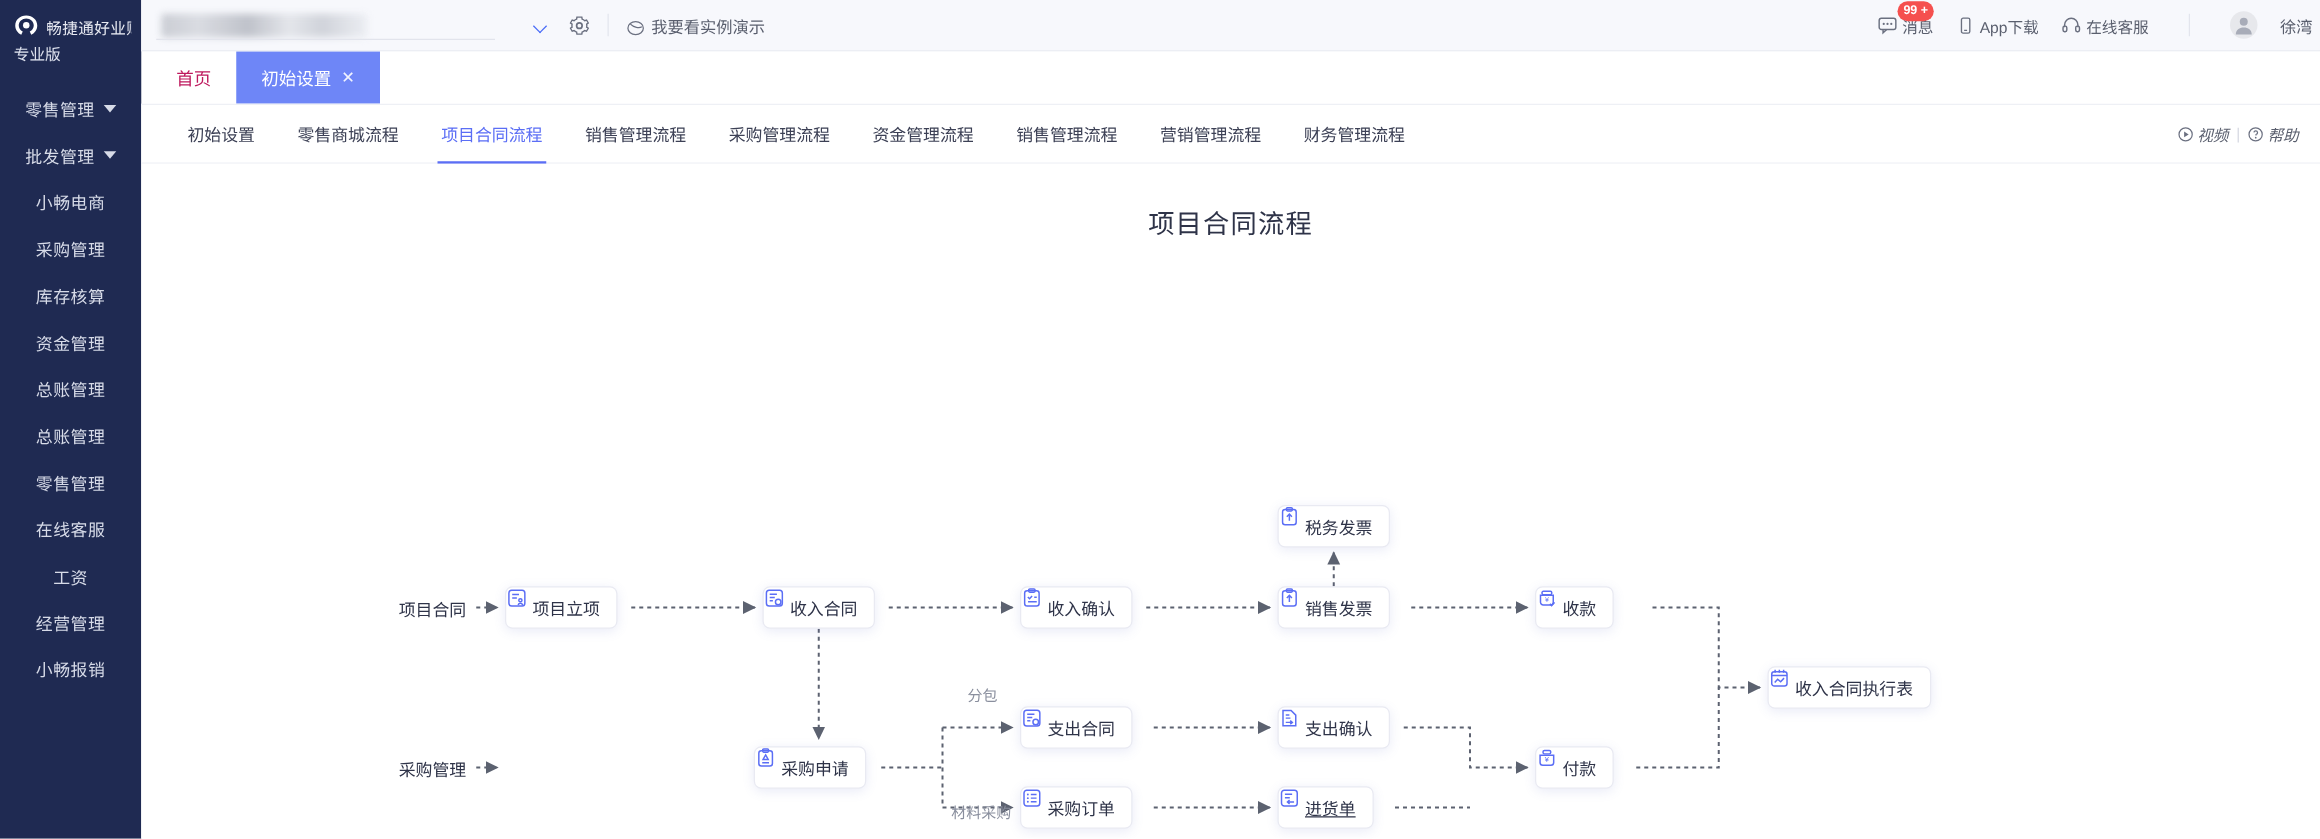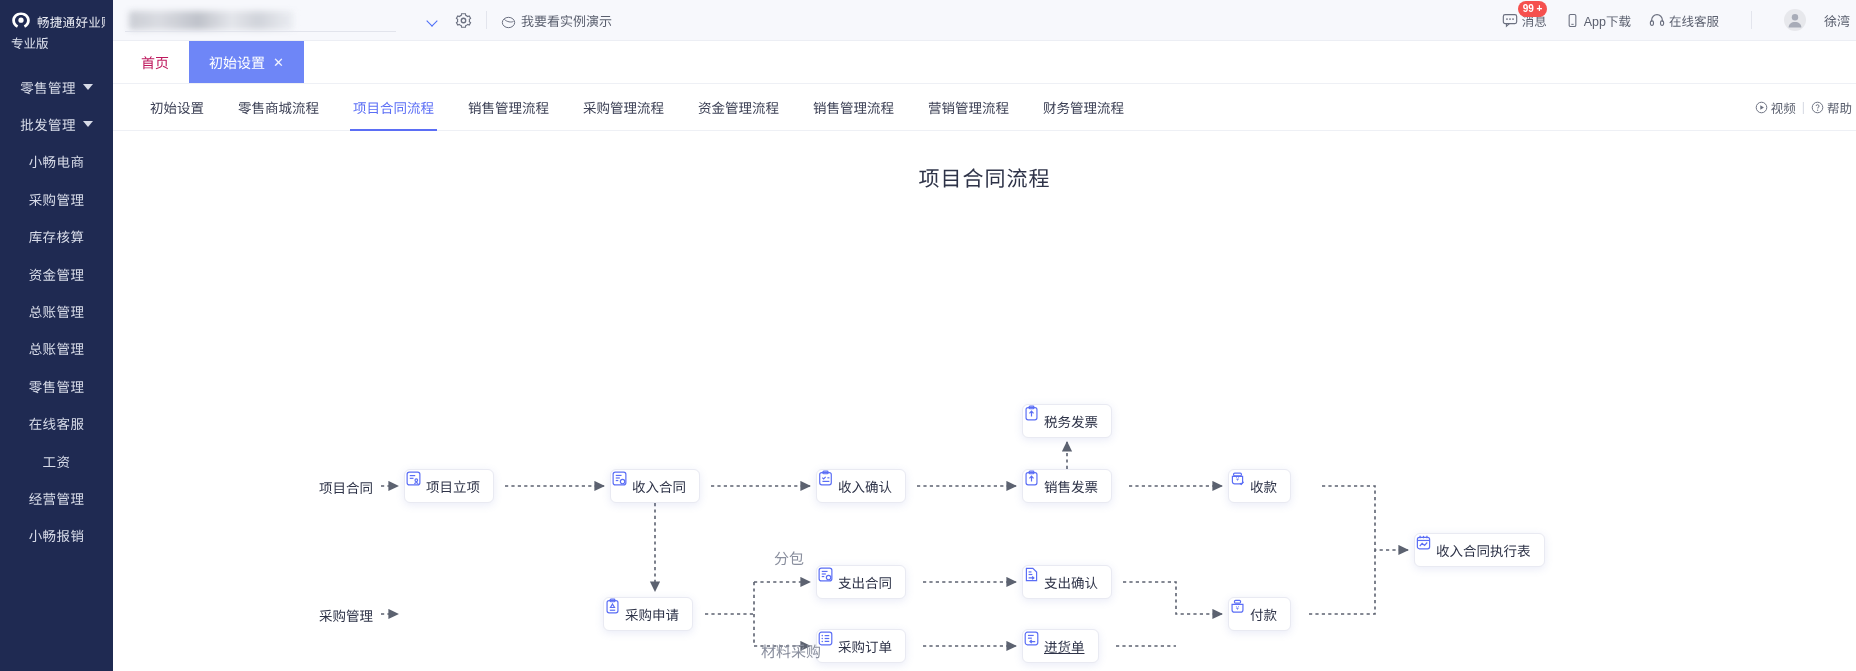--- a/index.html
+++ b/index.html
@@ -100,22 +100,22 @@
   }
   .subnav-item{
     position:relative;padding:0 17px;height:48px;display:flex;align-items:center;
     font-size:13.5px;color:#3c4055;cursor:pointer;white-space:nowrap;
   }
   .subnav-item.active{color:#5b6ef5;}
   .subnav-item.active::after{
     content:"";position:absolute;left:14px;right:14px;bottom:0;height:2px;background:#5b6ef5;
   }
   .subnav-right{
-    margin-left:auto;display:flex;align-items:center;gap:6px;padding-right:4px;
-    font-size:12.5px;color:#5a5f6e;
+    margin-left:auto;display:flex;align-items:center;gap:6px;padding-right:17px;
+    font-size:12.5px;color:#5a5f6e;font-style:italic;
   }
   .snr-item{display:flex;align-items:center;gap:3px;cursor:pointer;white-space:nowrap;}
   .snr-div{color:#d7dae3;}
 
   
   .canvas{flex:1;position:relative;background:#fff;overflow:hidden;}
   .flow-title{
     position:absolute;top:31px;left:0;right:0;text-align:center;
     font-size:21px;color:#2e3348;letter-spacing:1px;
   }
@@ -126,21 +126,21 @@
     position:absolute;height:34px;background:#fff;border:1px solid #e9eaf2;
     border-radius:6px;display:flex;align-items:center;gap:8px;padding:0 13px;
     font-size:13.5px;color:#2e3348;white-space:nowrap;cursor:pointer;
     box-shadow:0 2px 9px rgba(96,110,200,.14);
   }
   .node .ic{width:17px;height:17px;flex:0 0 17px;display:block;}
   .rowlabel{
     position:absolute;font-size:13.5px;color:#2e3348;white-space:nowrap;
   }
   .edgelabel{
-    position:absolute;font-size:15px;color:#8a8f9e;white-space:nowrap;
+    position:absolute;font-size:12px;color:#8a8f9e;white-space:nowrap;
   }
 </style>
 </head>
 <body>
 
 <div class="app">
 
   <aside class="sidebar">
     <div class="brand">
       <div class="brand-row">

